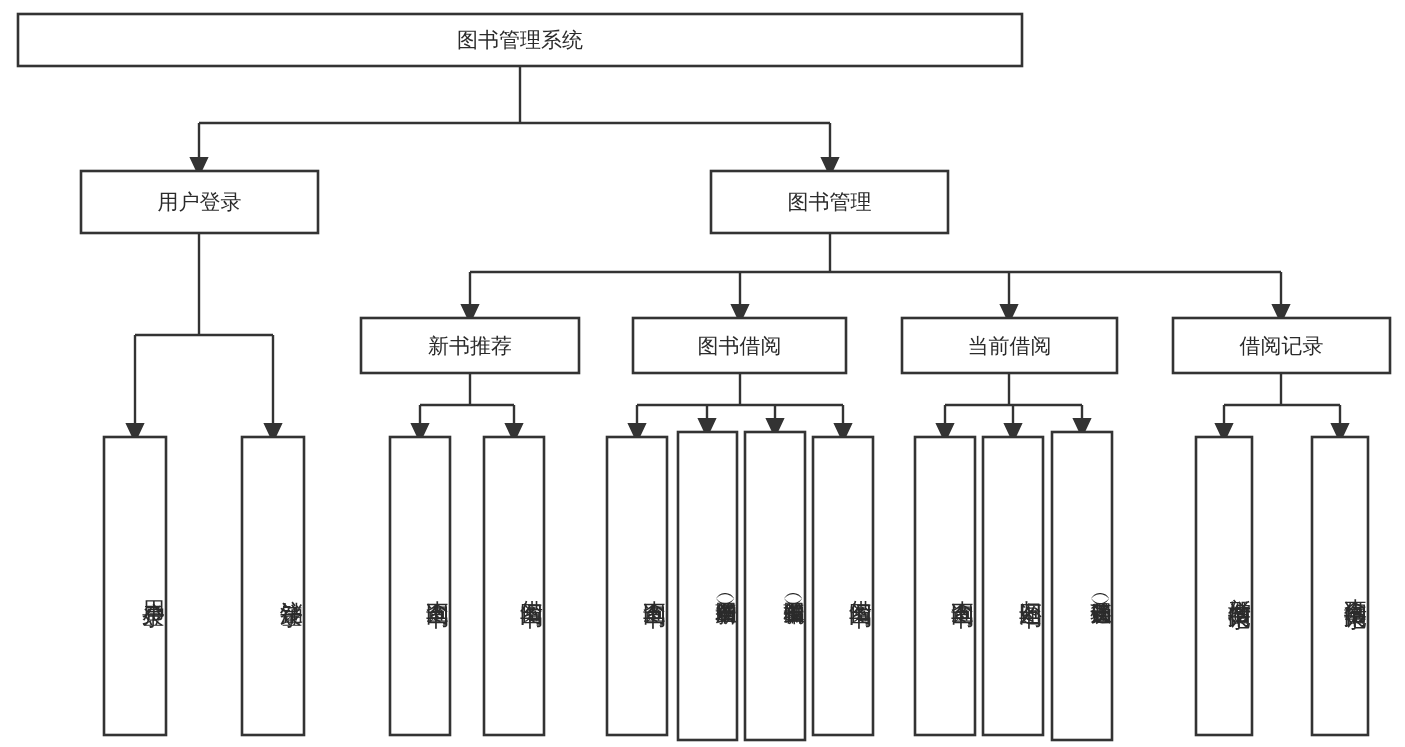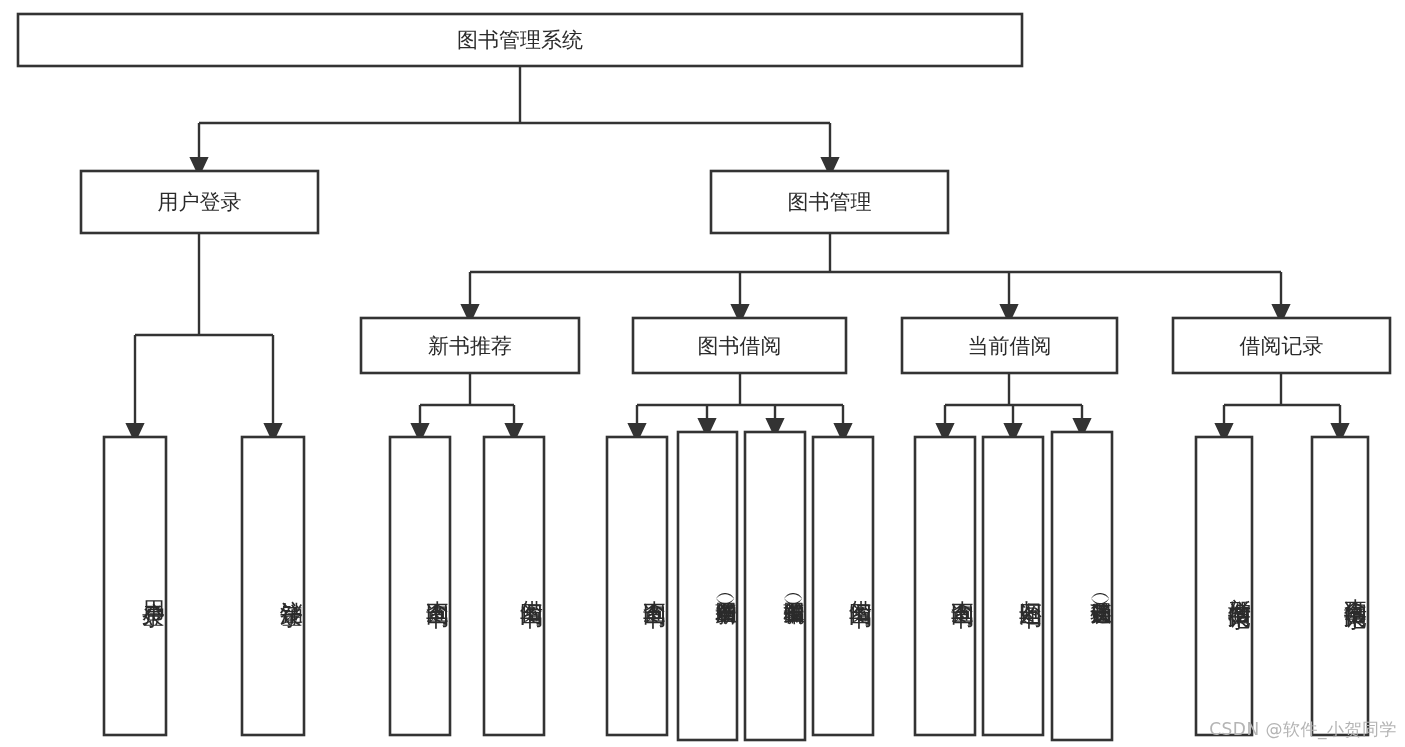--- a/index.html
+++ b/index.html
@@ -145,15 +145,14 @@
         <span style="font-size: 21px; letter-spacing: 0px;">确认归还（管理员）</span>
       </div>
       <div class="vlabel-wrap" style="left: 1196px; top: 447px; width: 56px; height: 278px;">
         <span>新增借阅记录</span>
       </div>
       <div class="vlabel-wrap" style="left: 1312px; top: 447px; width: 56px; height: 278px;">
         <span>查询借阅记录</span>
       </div>
     </div>
 
-  <div class="watermark">CSDN @软件_小贺同学</div>
 
 </div>
 
 </body></html>

